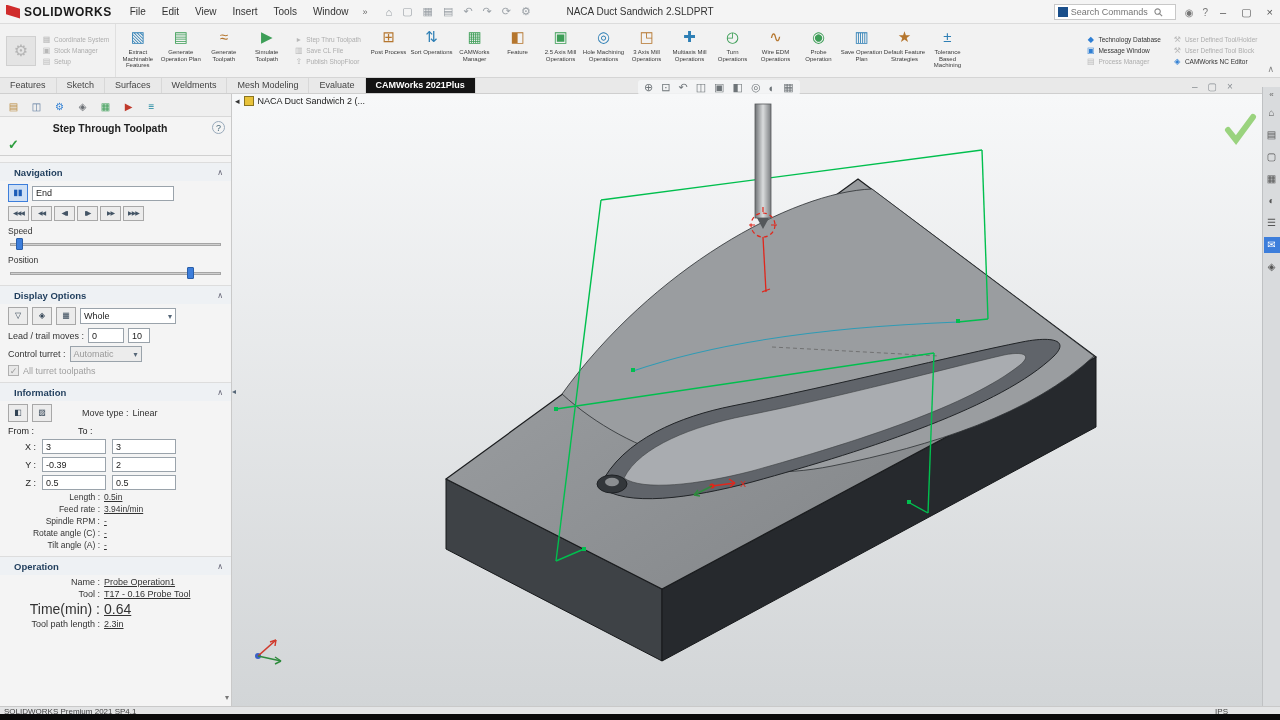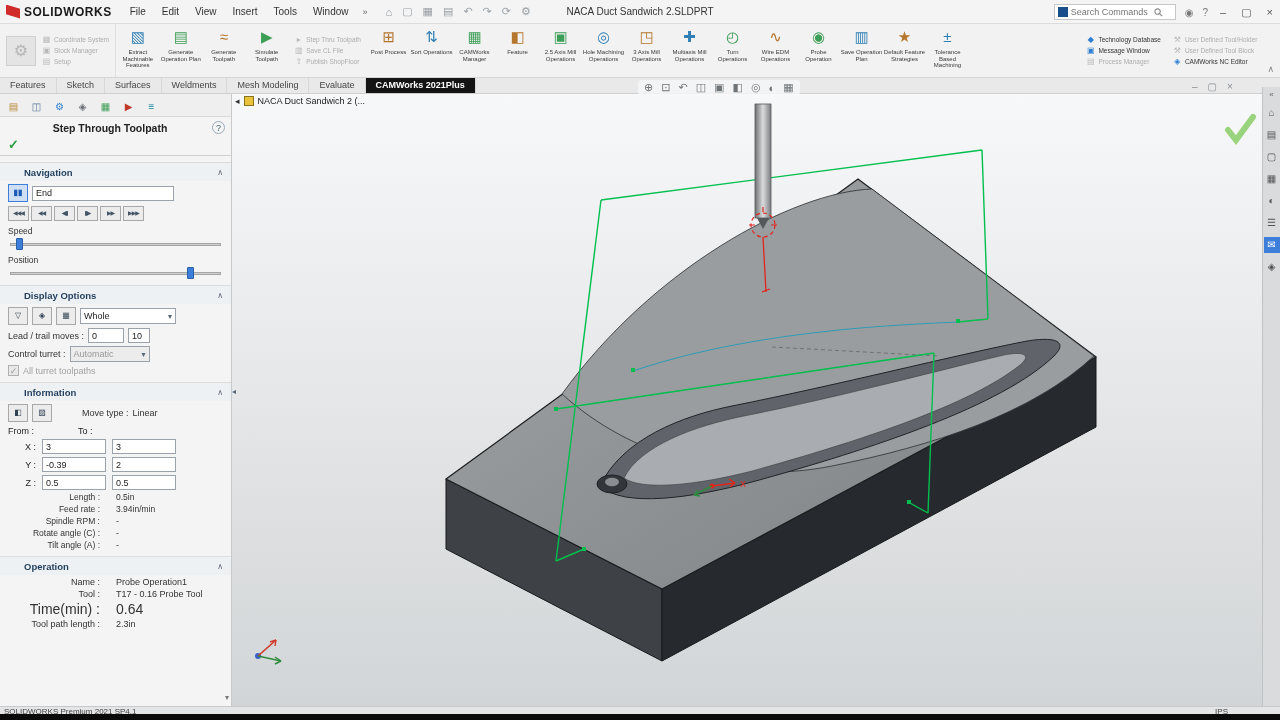--- a/index.html
+++ b/index.html
@@ -56,21 +56,21 @@
   .mgr-tab { width:15px; height:15px; font-size:10px; line-height:15px; text-align:center; border:1px solid transparent; }
   .mgr-tab:nth-child(1){color:#b98a3e;} .mgr-tab:nth-child(2){color:#5c7a9e;}
   .mgr-tab:nth-child(3){color:#2f7fd4;} .mgr-tab:nth-child(4){color:#6b6f74;}
   .mgr-tab:nth-child(5){color:#3d9e57;} .mgr-tab:nth-child(6){color:#c0392b;}
   .mgr-tab:nth-child(7){color:#16849c;}
   .pm-title { display:flex; align-items:center; padding:4px 6px 2px 8px; }
   .pm-title .t { font-weight:bold; font-size:10.5px; color:#222; flex:1; text-align:center; }
   .help-ic { width:13px; height:13px; border:1px solid #9ab; border-radius:7px; color:#467; font-size:9px; line-height:12px; text-align:center; }
   .ok-row { display:flex; padding:2px 8px 4px 8px; border-bottom:1px solid #d0d0d0; }
   .ok-btn { color:#2e9e3f; font-size:13px; font-weight:bold; line-height:13px; }
-  .sec-hd { display:flex; align-items:center; padding:4px 8px 3px 24px; border-top:1px solid #dddddd; background:#eef1f4; margin-top:6px; }
+  .sec-hd { display:flex; align-items:center; padding:4px 8px 3px 14px; border-top:1px solid #dddddd; background:#eef1f4; margin-top:6px; }
   .sec-hd .sl { font-size:9.5px; font-weight:bold; color:#1f3d5c; flex:1; }
   .sec-hd .chev { color:#667; font-size:8px; }
   .row { display:flex; align-items:center; padding:3px 8px 0 8px; gap:4px; }
   .btn-sm { height:18px; min-width:20px; background:#ececec; border:1px solid #a8a8a8; font-size:8px; color:#345; text-align:center; line-height:16px; }
   .btn-pause { border:1px solid #3d7edb; background:#cfe0f5; color:#1b5cb8; font-weight:bold; }
   .txt { height:15px; background:#fff; border:1px solid #9aa3ab; font-size:9px; padding:0 3px; font-family:"Liberation Sans",sans-serif; color:#222; }
   .txt.end { width:142px; }
   .nav-btns { display:flex; gap:2px; padding:4px 8px 0 8px; }
   .nav-b { width:21px; height:15px; background:#ececec; border:1px solid #a8a8a8; font-size:6px; color:#456; line-height:13px; text-align:center; letter-spacing:-1px; }
   .lbl8 { font-size:8.5px; color:#333; padding:5px 8px 0 8px; }
@@ -79,21 +79,21 @@
   .slider .thumb { position:absolute; top:0; width:7px; height:12px; background:#3d7edb; border:1px solid #2a5ea8; border-radius:1px; }
   .dd { height:16px; background:#fff; border:1px solid #9aa3ab; display:flex; align-items:center; font-size:9px; padding:0 3px; }
   .dd .v { flex:1; }
   .dd .ar { color:#567; font-size:8px; }
   .dd.dis { background:#ececec; color:#999; }
   .inline-lbl { font-size:9px; color:#333; }
   .dim { color:#a0a0a0; }
   .chk { width:11px; height:11px; border:1px solid #b0b0b0; background:#e8e8e8; font-size:9px; line-height:10px; text-align:center; color:#9a9a9a; }
   .stat-line { display:flex; padding:2px 8px 0 8px; font-size:8.5px; }
   .stat-line .sl-l { width:92px; text-align:right; color:#333; }
-  .stat-line .sl-v { margin-left:16px; color:#333; }
+  .stat-line .sl-v { margin-left:4px; color:#333;text-decoration:underline; }
   .coord-row { display:flex; align-items:center; gap:6px; padding:3px 8px 0 14px; }
   .coord-row .ax { width:22px; text-align:right; font-size:9px; }
   .coord-row .txt { width:64px; }
   .fromto { display:flex; padding:4px 8px 0 8px; font-size:9px; }
   .fromto .f { }
   .fromto .t { margin-left:44px; }
   .panel-scroll { position:absolute; right:2px; bottom:4px; color:#777; font-size:8px; }
 
   
   .viewport { position:absolute; left:232px; top:0; width:1030px; height:612px; overflow:hidden; }
@@ -399,21 +399,21 @@
           <span class="ar">▾</span>
         </div>
       </div>
       <div class="row">
         <span class="inline-lbl">Lead / trail moves :</span>
         <input class="txt" style="width: 36px;" value="0">
         <input class="txt" style="width: 22px;" value="10">
       </div>
       <div class="row">
         <span class="inline-lbl">Control turret :</span>
-        <div class="dd dis" style="width:80px;">
+        <div class="dd dis" style="width:72px;">
           <span class="v">Automatic</span>
           <span class="ar">▾</span>
         </div>
       </div>
       <div class="row">
         <div class="chk">✓</div>
         <span class="inline-lbl dim">All turret toolpaths</span>
       </div>
 
       <div class="sec-hd">

